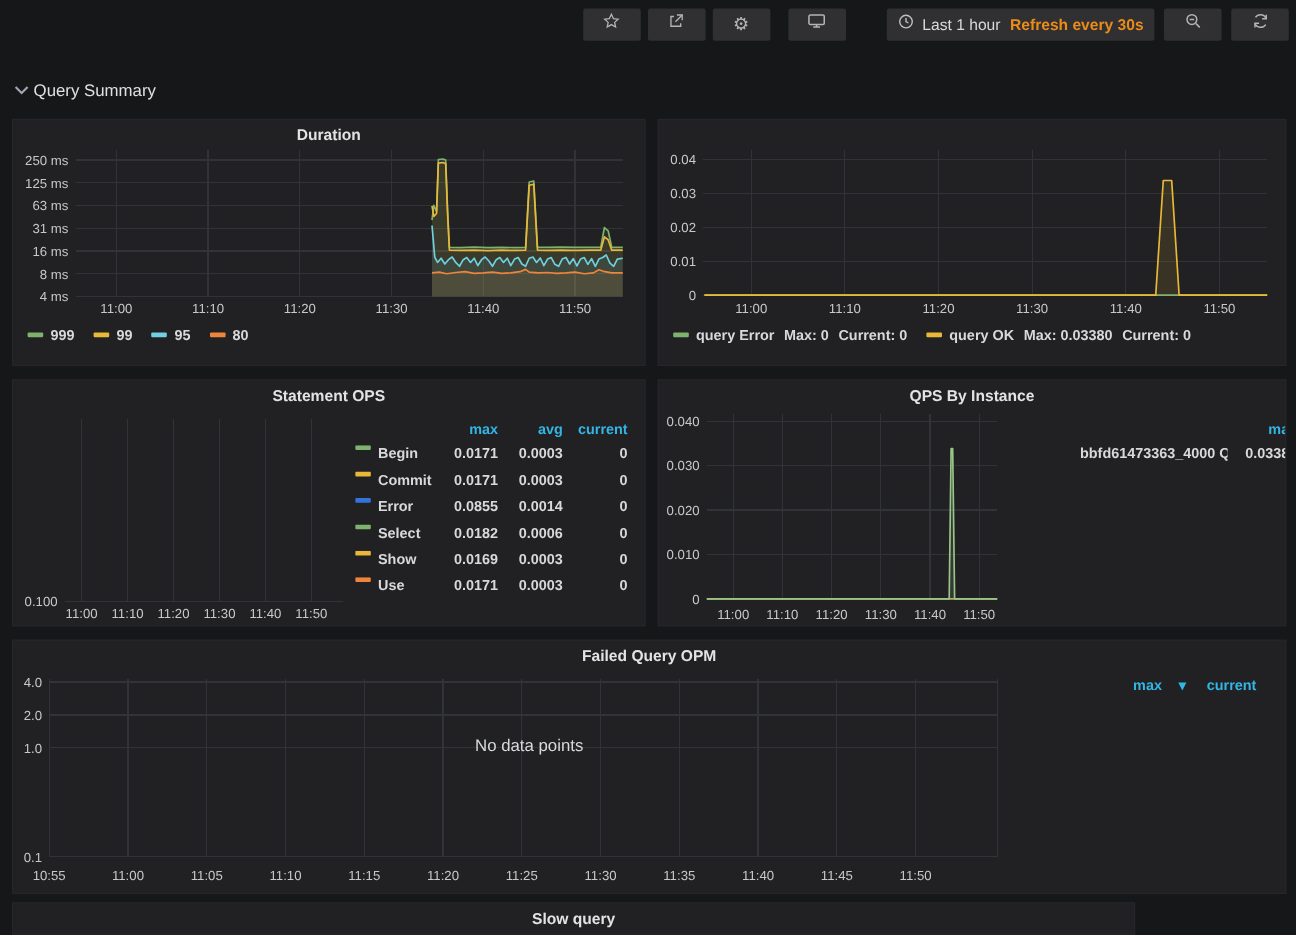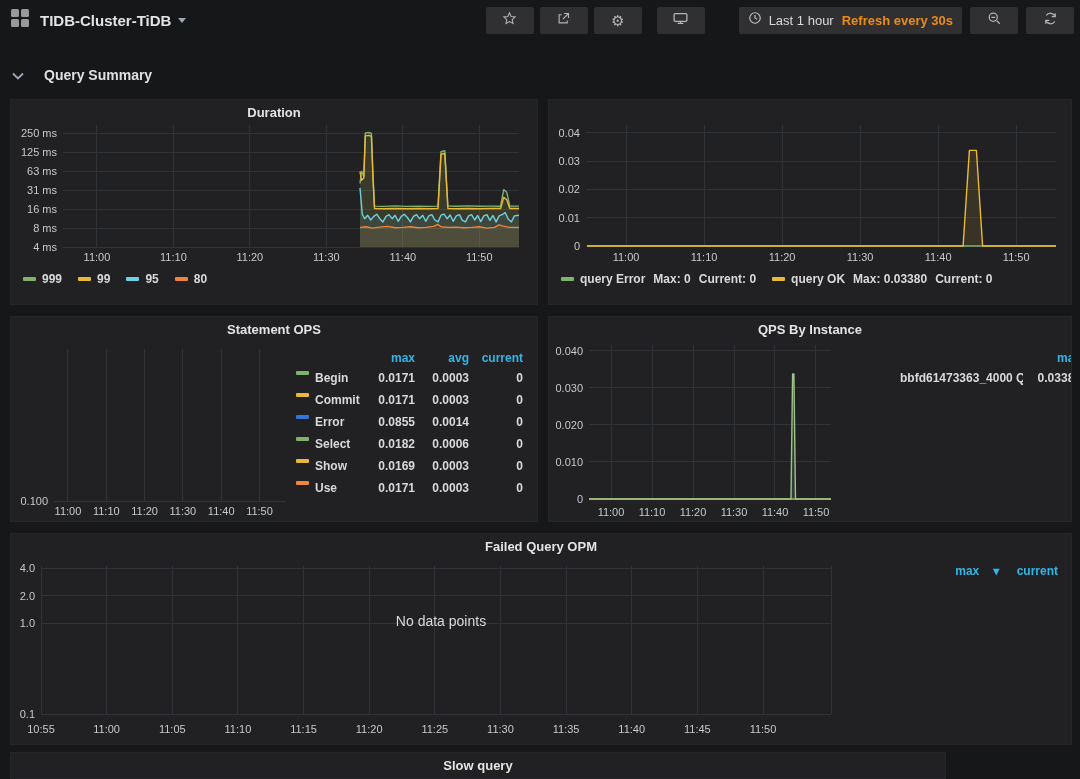--- a/index.html
+++ b/index.html
@@ -14,21 +14,21 @@
          border-top:5px solid #9fa7b3;margin-left:7px}
   .nav-right{margin-left:auto;display:flex;align-items:center;margin-right:6px}
   .nav-btn{height:27px;min-width:30px;background:#303033;border-radius:2px;display:flex;
            align-items:center;justify-content:center;padding:0 9px;cursor:pointer}
   .gear-glyph{font-size:15px;color:#b4b4b4;line-height:1}
   .tp-text{font-size:13px;color:#d8d9da;margin-left:7px;font-weight:400}
   .tp-refresh{font-size:13px;font-weight:700;margin-left:8px}
   
   .row-header{position:absolute;left:12px;top:64px;display:flex;align-items:center;
               cursor:pointer;height:22px}
-  .row-title{font-size:14px;font-weight:700;color:#e0e0e0;margin-left:20px}
+  .row-title{font-size:14px;font-weight:400;color:#e0e0e0;margin-left:4px}
   
   .panel{position:absolute;background:#212124;border:1px solid #26262a;box-sizing:border-box;
          overflow:hidden}
   .panel-title{position:absolute;left:0;top:0;width:100%;height:26px;line-height:26px;
                text-align:center;font-size:13px;font-weight:700;color:#e3e3e3;cursor:pointer}
   svg.chart{position:absolute;left:0;top:0}
   .axis-text{font-size:11px;fill:#c7c8c9}
   
   .legend-inline{position:absolute;left:12px;top:172px;display:flex;flex-wrap:wrap}
   .li{display:inline-flex;align-items:center;margin-right:16px;font-size:12px;
@@ -36,41 +36,29 @@
   .sw{display:inline-block;width:13px;height:4px;border-radius:1px;margin-right:6px}
   .li .stat{margin-left:8px}
   .lt-row{display:flex;align-items:center;height:22px;font-size:12px;font-weight:700;color:#d8d9da}
   .lt-head{height:18px}
   .lt-name{flex:1;display:flex;white-space:nowrap;overflow:hidden}
   .lt-col{width:54px;text-align:right;white-space:nowrap}
   .lt-head .lt-col{color:#33b5e5;cursor:pointer}
   #legend-statement_ops{position:absolute;left:285px;top:32px;right:14px}
   #legend-qps_by_instance{position:absolute;left:345px;top:32px;width:187px}
   #legend-qps_by_instance .lt-col{width:58px}
-  .failed-legend{position:absolute;top:30px;right:13px;font-size:12px;font-weight:700;color:#33b5e5}
+  .failed-legend{position:absolute;top:30px;right:24px;font-size:12px;font-weight:700;color:#33b5e5}
   .failed-legend span{margin-left:14px;cursor:pointer}
   .no-data{position:absolute;left:355px;top:79px;width:150px;text-align:center;
            font-size:14px;color:#d8d9da}
 </style>
 </head>
 <body>
 
 <div class="navbar">
-  <div class="nav-left">
-    <span>
-      <svg width="20" height="20" viewBox="0 0 20 20">
-          <rect x="1" y="1" width="8" height="8" rx="1.5" fill="#999"></rect>
-          <rect x="11" y="1" width="8" height="8" rx="1.5" fill="#999"></rect>
-          <rect x="1" y="11" width="8" height="8" rx="1.5" fill="#999"></rect>
-          <rect x="11" y="11" width="8" height="8" rx="1.5" fill="#999"></rect>
-        </svg>
-    </span>
-    <span class="dash-title">TIDB-Cluster-TiDB</span>
-    <span class="caret"></span>
-  </div>
   <div class="nav-right">
     <div class="nav-btn" style="margin-left:0">
       <span><svg viewBox="0 0 24 24" width="15" height="15">
             <path d="M12 3l2.7 5.8 6.3.7-4.7 4.3 1.3 6.2-5.6-3.2-5.6 3.2 1.3-6.2L3 9.5l6.3-.7z" fill="none" stroke="#b4b4b4" stroke-width="1.7"></path>
           </svg></span>
     </div>
     <div class="nav-btn" style="margin-left:6px">
       <span><svg viewBox="0 0 24 24" width="15" height="15">
             <path d="M9 6H5v13h13v-4" fill="none" stroke="#b4b4b4" stroke-width="1.8"></path>
             <path d="M13 4h7v7" fill="none" stroke="#b4b4b4" stroke-width="1.8"></path>

